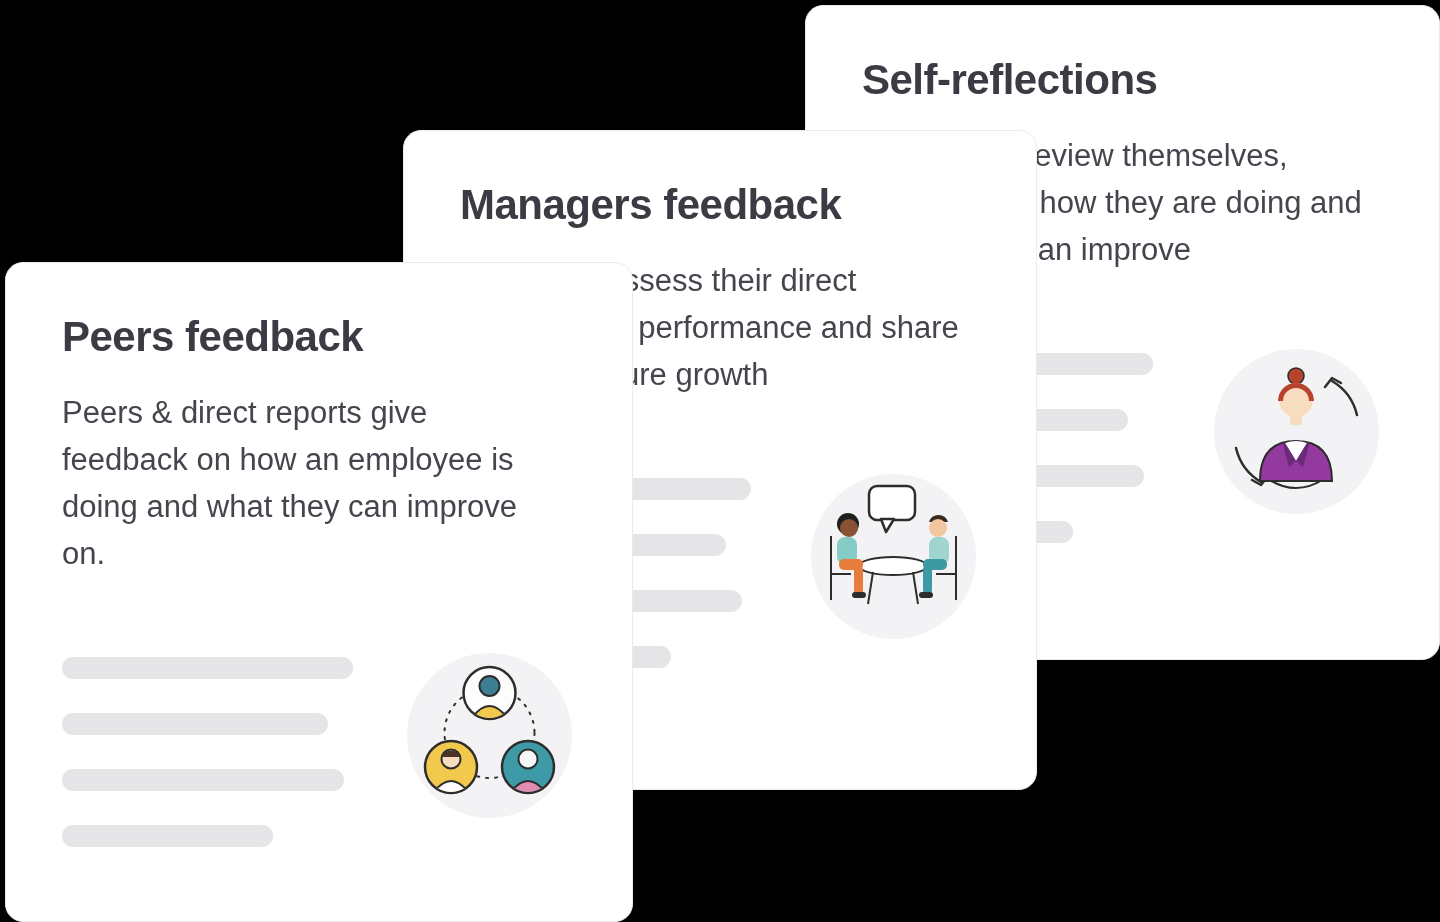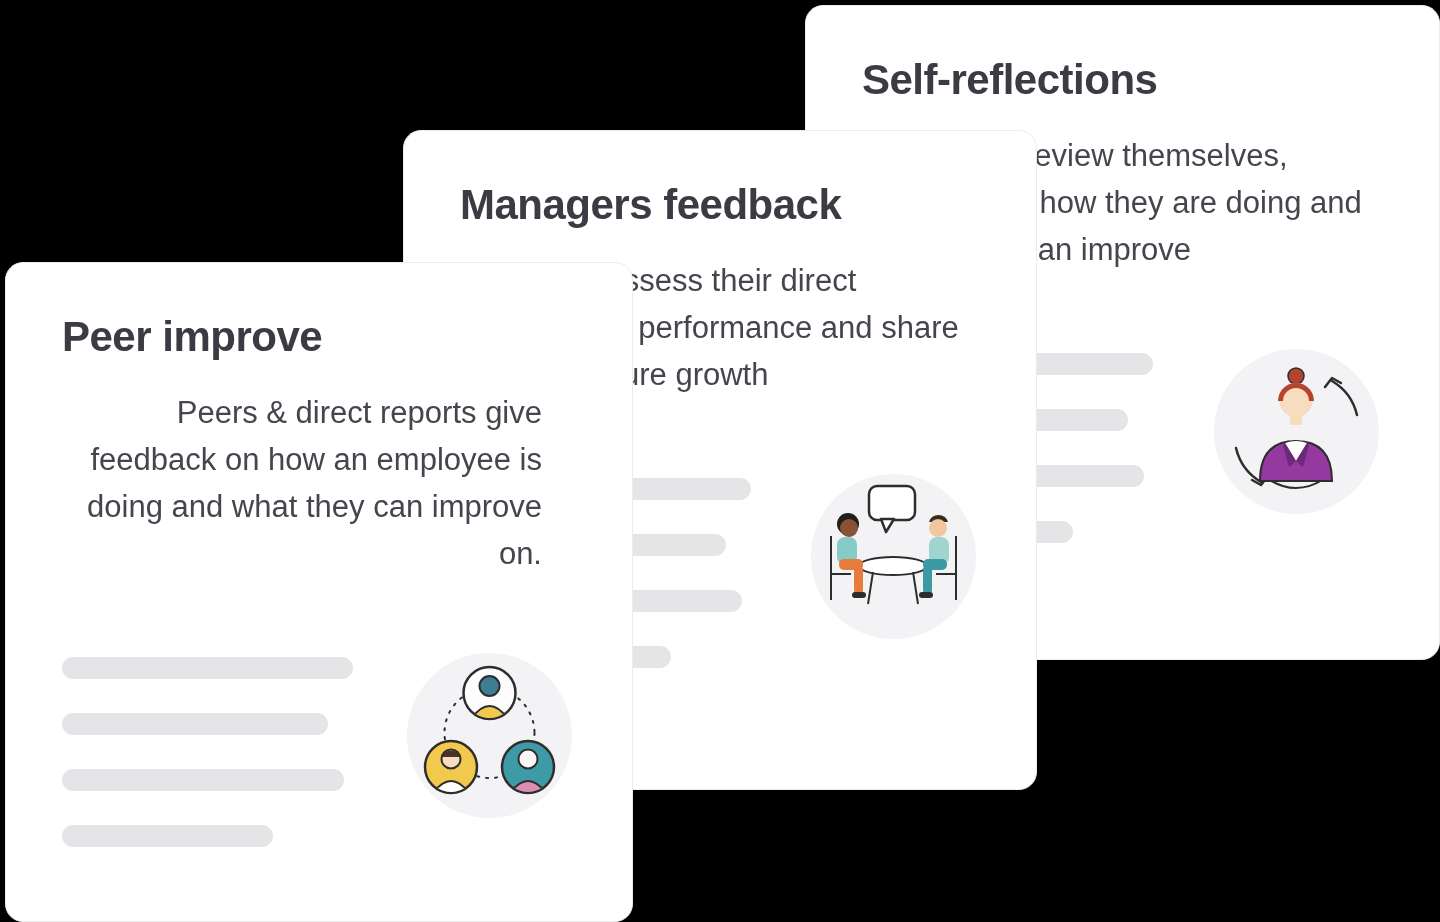--- a/index.html
+++ b/index.html
@@ -36,21 +36,21 @@
     letter-spacing: -0.5px;
     color: #3b3b44;
   }
   .card p {
     margin: 0;
     font-size: 31px;
     line-height: 47px;
     font-weight: 400;
     color: #45454e;
   }
-  .card-peer p    { width: 480px; text-align: right; }
+  .card-peer p    { width: 480px; }
   .card-manager p { width: 505px; }
   .card-self p    { width: 505px; }
 
   .content-row {
     display: flex;
     align-items: flex-start;
     margin-top: 76px;
   }
   .bars { flex: 1 1 auto; padding-top: 4px; }
   .bar {
@@ -142,21 +142,21 @@
         <circle cx="127" cy="54" r="9" fill="#f2c79f"></circle>
         <rect x="118" y="63" width="20" height="28" rx="8" fill="#9fd4cf"></rect>
         <rect x="112" y="85" width="24" height="11" rx="5" fill="#3b9aa3"></rect>
         <rect x="112" y="92" width="9" height="28" rx="4" fill="#3b9aa3"></rect>
         <rect x="108" y="118" width="14" height="6" rx="3" fill="#2d2d2d"></rect>
       </svg>
     </div>
   </section>
 
   <section class="card card-peer">
-    <h2>Peer improve</h2>
+    <h2>Peers feedback</h2>
     <p>Peers &amp; direct reports give feedback on how an employee is doing and what they can improve on.</p>
     <div class="content-row">
       <div class="bars">
         <div class="bar w1"></div>
         <div class="bar w2"></div>
         <div class="bar w3"></div>
         <div class="bar w4"></div>
       </div>
       <svg class="illustration" viewBox="0 0 165 165">
         <defs>

